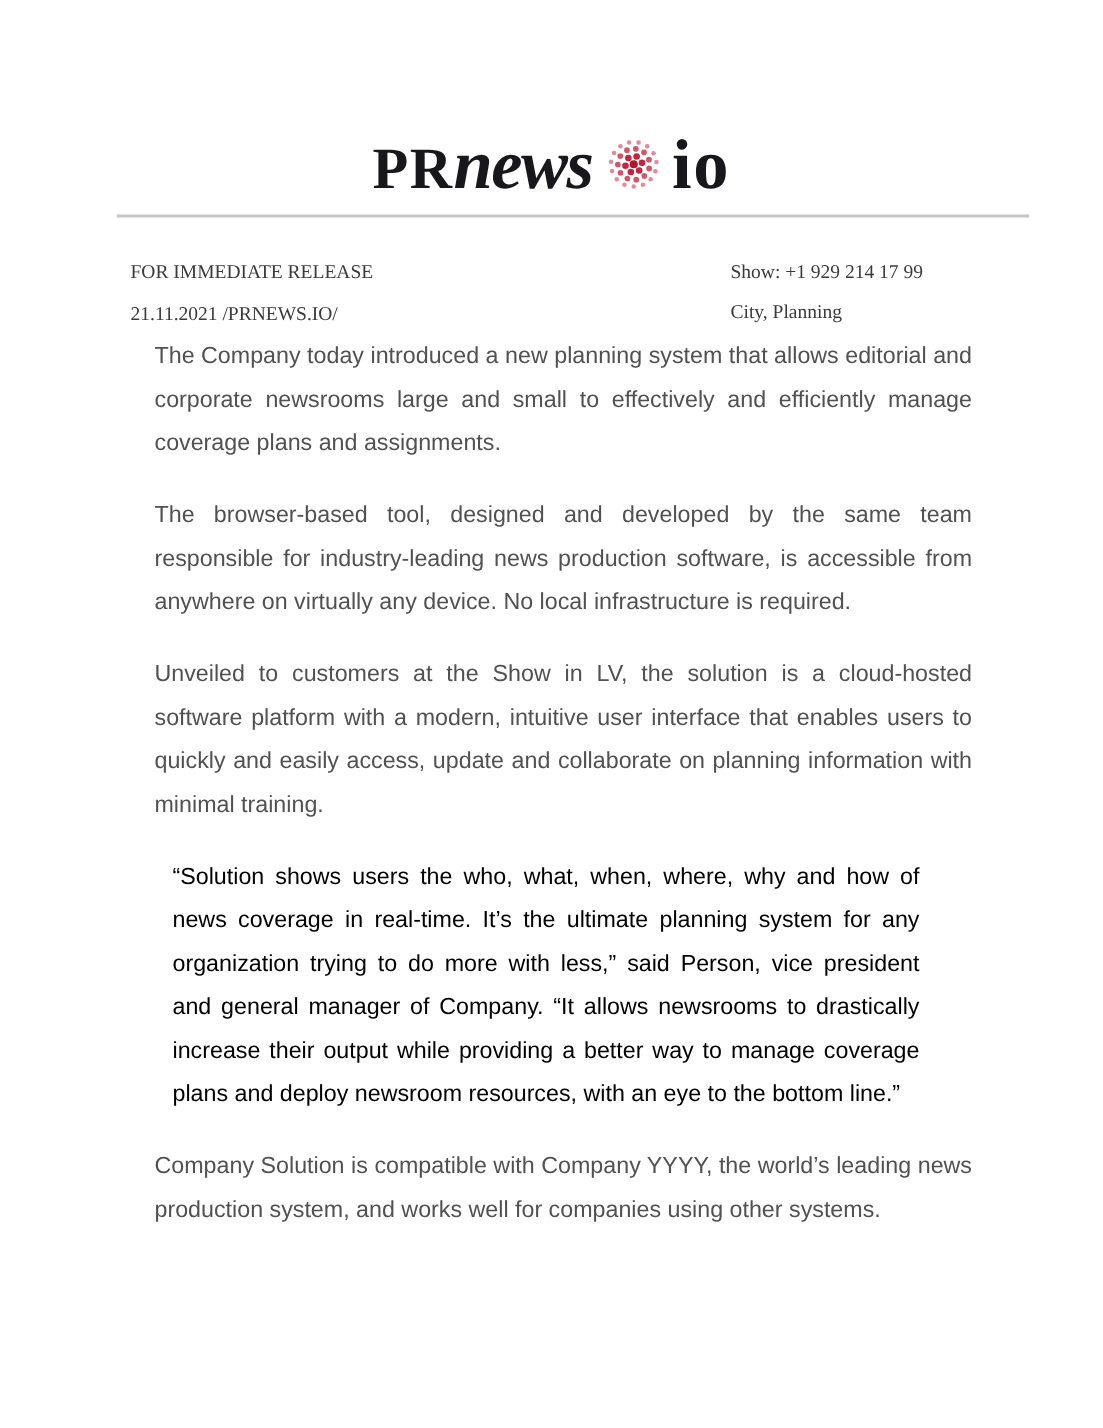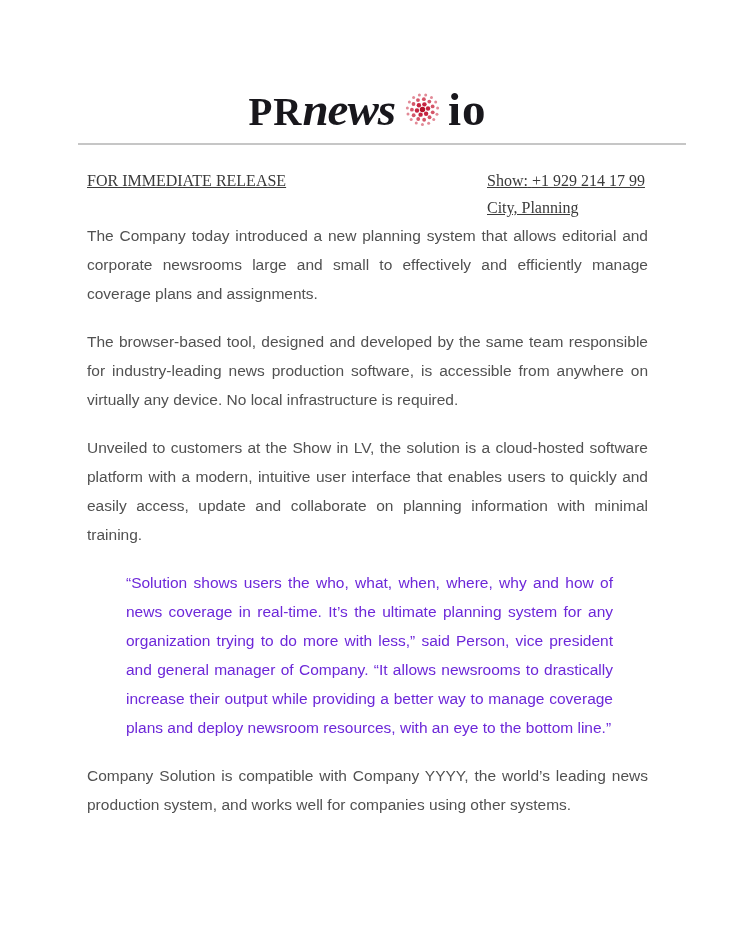--- a/index.html
+++ b/index.html
@@ -40,46 +40,46 @@
   }
   .rule {
     border: none; border-top: 2px solid #c6c6c6;
     margin: 9px -38px 0 -9px; height: 0;
   }
 
   .meta-row {
     display: flex;
     margin-top: 22px;
     font-family: "Liberation Serif", serif;
-    font-size: 16px; color: #3a3a3a; text-decoration: underline;
+    font-size: 13px; color: #3a3a3a;
   }
   .meta-left { width: 400px; }
   .meta-left .meta-line { line-height: 28px; }
   .meta-right { flex: 1; }
   .meta-right .meta-line { line-height: 27px; }
   .meta-line a {
     color: #0563c1; text-decoration: underline; cursor: pointer;
   }
 
   
   .headline {
     font-family: "Liberation Sans", sans-serif;
     font-weight: 400; font-size: 30px; line-height: 36px;
     color: #1d1d1d; text-align: center;
     margin: 16px 0 14px 0;
   }
   .body-para {
     font-size: 15.5px; line-height: 29px; color: #515151;
     text-align: justify;
-    margin: 0 0 19px 0;
+    margin: 0 0 19px 16px;
   }
   .quote-para {
-    font-size: 15.5px; line-height: 29px; color: #6d28d9;
+    font-size: 15.5px; line-height: 29px; color: #000000;
     text-align: justify;
-    margin: 0 35px 19px 39px;
+    margin: 0 35px 19px 28px;
   }
 </style>
 </head>
 <body>
 
 <div class="page">
 
   <header>
     <div class="logo-row">
       <span class="logo-pr">PR</span><span class="logo-news">news</span><span class="logo-dots-wrap"><svg id="logo-dots-svg" width="37" height="41" viewBox="0 0 37 41">
@@ -117,20 +117,21 @@
             <circle cx="21.70" cy="6.94" r="1.5" fill="#e28a97"></circle>
             <circle cx="27.47" cy="9.47" r="1.5" fill="#e28a97"></circle>
           </svg></span><span class="logo-io">io</span>
     </div>
 
     <hr class="rule">
 
     <div class="meta-row">
       <div class="meta-left">
         <div class="meta-line">FOR IMMEDIATE RELEASE</div>
+        <div class="meta-line">21.11.2021 /PRNEWS.IO/</div>
       </div>
       <div class="meta-right">
         <div class="meta-line"><span>Show:</span>
           <span>+1 929 214 17 99</span>
         </div>
         <div class="meta-line">City, Planning</div>
       </div>
     </div>
   </header>
 

